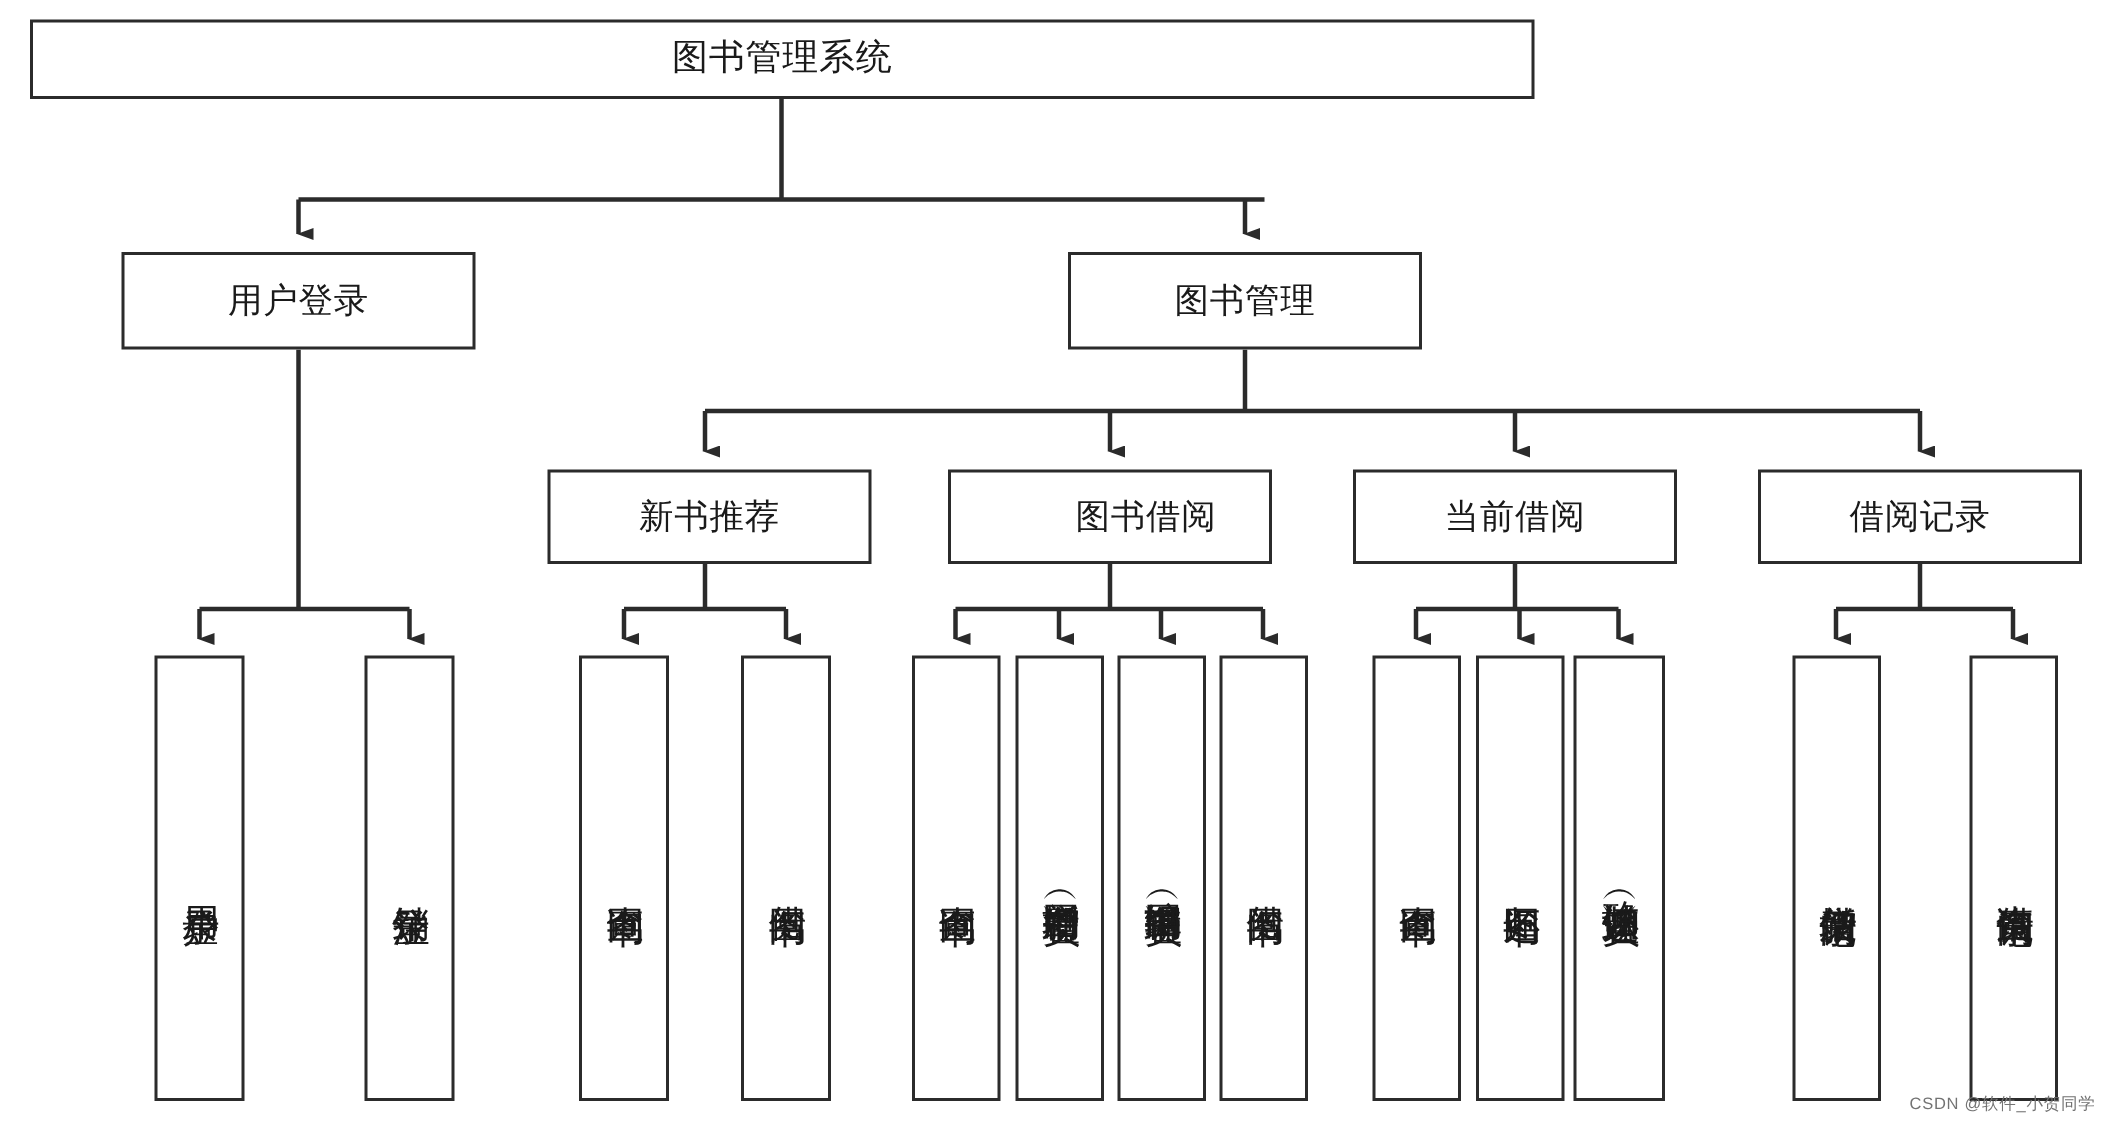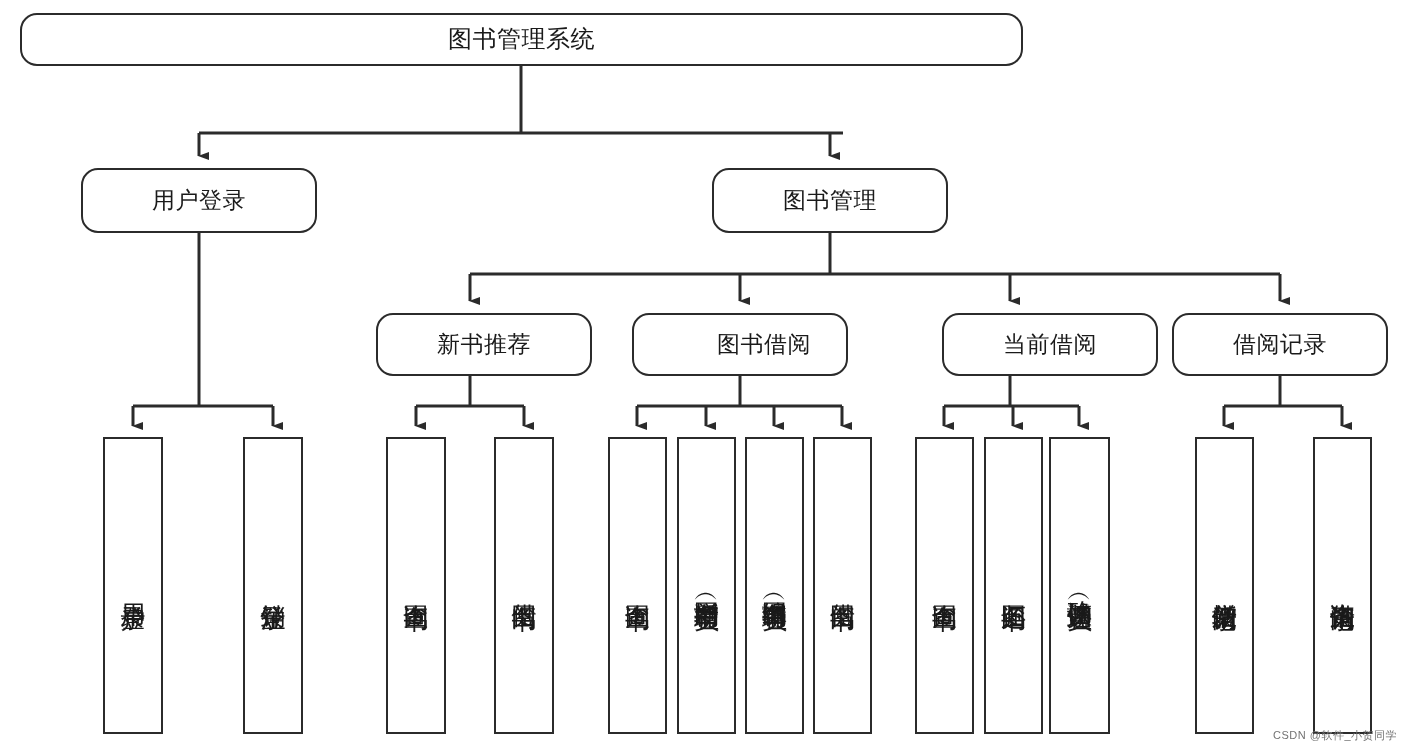--- a/index.html
+++ b/index.html
@@ -32,21 +32,20 @@
     background: #ffffff;
     display: flex;
     align-items: center;
     justify-content: center;
     color: #1a1a1a;
   }
   .node-h {
     font-size: 23px;
     letter-spacing: 0.5px;
     line-height: 1.1;
-    border-radius: 17px;
   }
   .node-root {
     font-size: 24px;
   }
   .node-v {
     writing-mode: vertical-rl;
     text-orientation: upright;
     font-size: 25px;
     line-height: 1.16;
     letter-spacing: 1px;
@@ -132,29 +131,29 @@
   </div>
 
   <div class="node node-h" style="left:81px; top:168px; width:236px; height:65px;">
     <span>用户登录</span>
   </div>
 
   <div class="node node-h" style="left:712px; top:168px; width:236px; height:65px;font-family:Liberation Serif, serif;">
     <span>图书管理</span>
   </div>
 
-  <div class="node node-h" style="left:376px; top:313px; width:216px; height:63px;">
+  <div class="node node-h" style="left:365px; top:313px; width:216px; height:63px;">
     <span>新书推荐</span>
   </div>
 
   <div class="node node-h" style="left:632px; top:313px; width:216px; height:63px;padding-left:48px;">
     <span>图书借阅</span>
   </div>
 
-  <div class="node node-h" style="left:902px; top:313px; width:216px; height:63px;margin-left:40px;">
+  <div class="node node-h" style="left:902px; top:313px; width:216px; height:63px;">
     <span>当前借阅</span>
   </div>
 
   <div class="node node-h" style="left:1172px; top:313px; width:216px; height:63px;">
     <span>借阅记录</span>
   </div>
 
   <div class="node node-v" style="left:103px; top:437px; width:60px; height:297px;">
     <span class="vtext">用户登录</span>
   </div>

